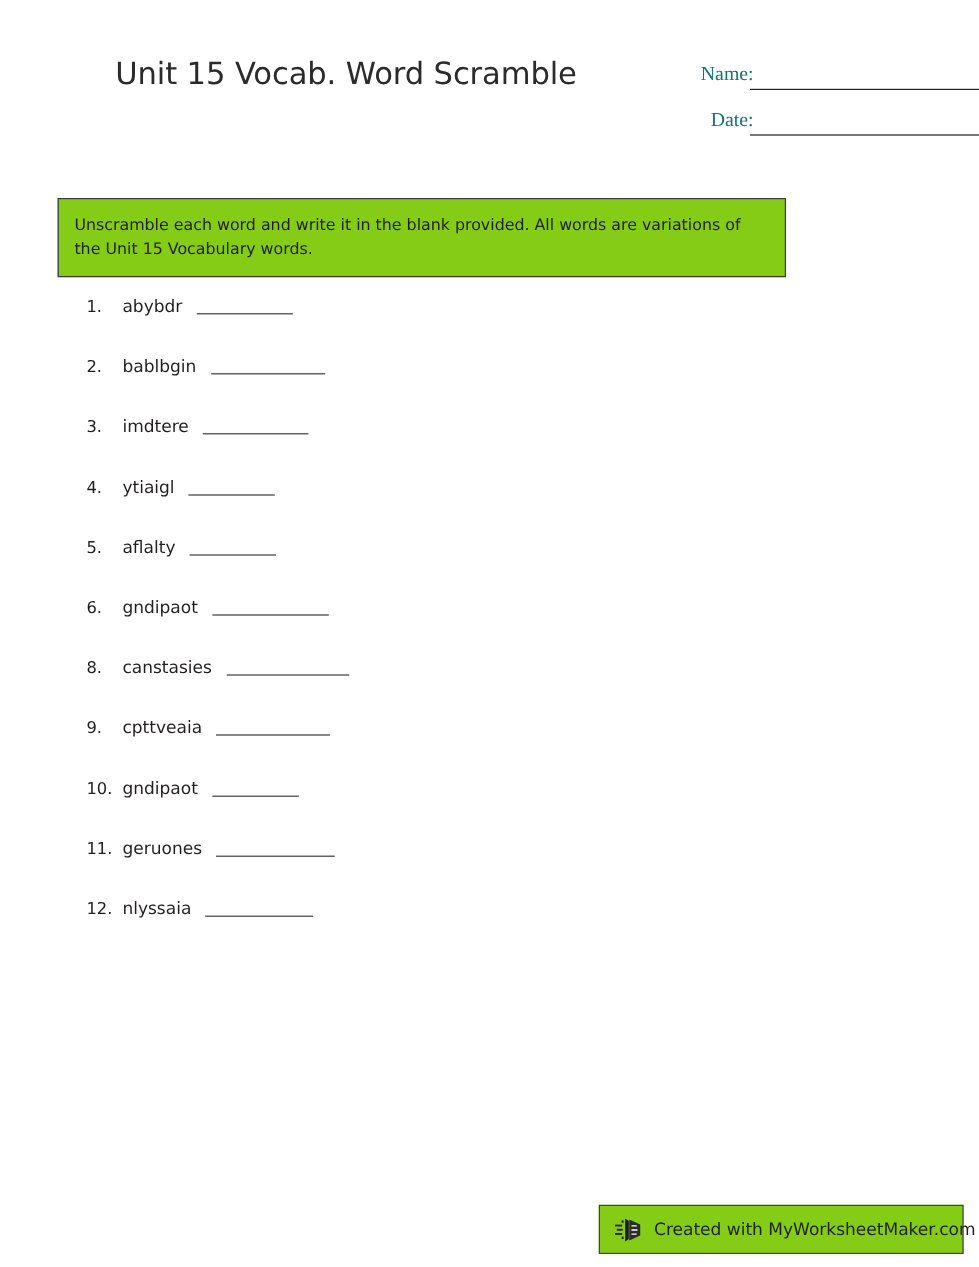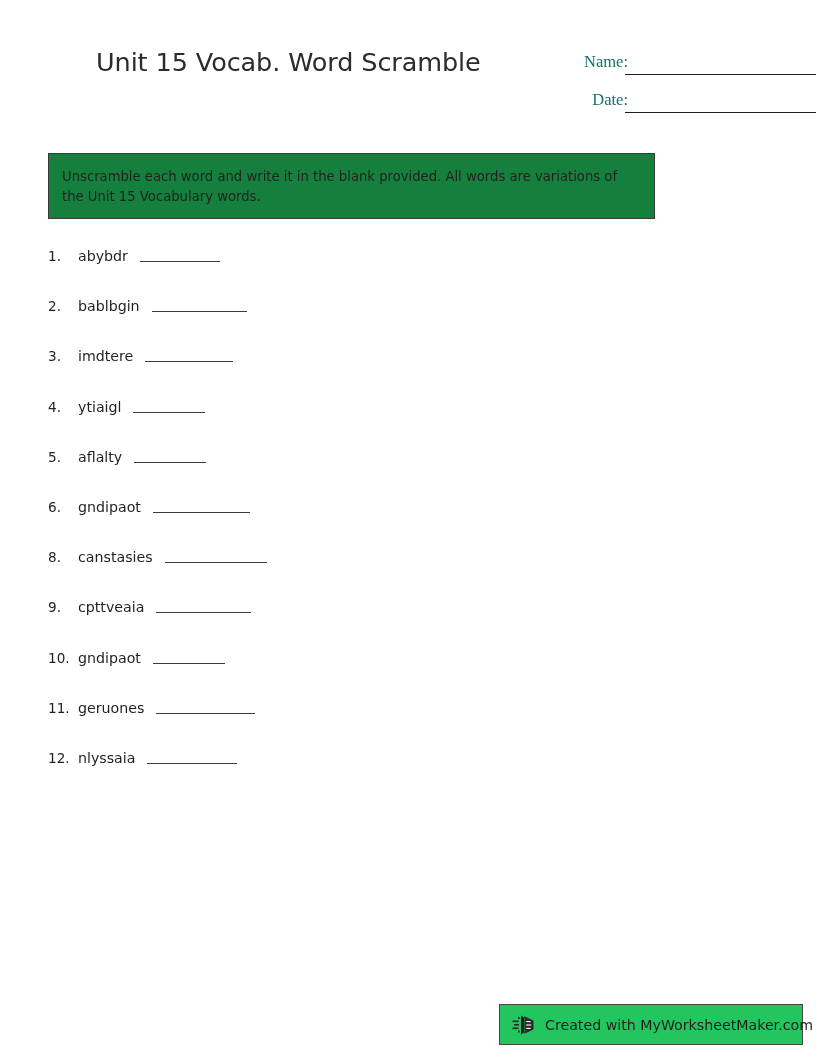--- a/index.html
+++ b/index.html
@@ -60,46 +60,47 @@
     left: 59px;
     top: 24px;
     width: 191px;
     border-bottom: 1.3px solid #231f20;
   }
 
   
   .instruction-box {
     position: absolute;
     left: 48px;
-    top: 153px;
+    top: 165px;
     width: 607px;
     min-height: 54px;
     box-sizing: border-box;
     border: 1.4px solid #3a3a3a;
-    background: #15803d;
+    background: #84cc16;
     padding: 13px 13px 12px 13px;
   }
   .instruction-text {
     font-family: "DejaVu Sans", sans-serif;
     font-size: 13.2px;
     line-height: 19.5px;
     color: #231f20;
   }
 
   
   .scramble-list {
     position: absolute;
     left: 48px;
     top: 248px;
     width: 700px;
   }
   .scramble-item {
     position: relative;
     height: 50.2px;
     white-space: nowrap;
+    margin-left: 24px;
   }
   .item-number {
     display: inline-block;
     width: 30px;
     font-size: 13.6px;
     color: #231f20;
     vertical-align: top;
   }
   .item-word {
     display: inline-block;
@@ -118,21 +119,21 @@
 
   
   .footer-badge {
     position: absolute;
     left: 499px;
     top: 1004px;
     width: 304px;
     height: 41px;
     box-sizing: border-box;
     border: 1.2px solid #444;
-    background: #22c55e;
+    background: #84cc16;
     display: flex;
     align-items: center;
     padding-left: 12px;
   }
   .footer-logo {
     width: 26px;
     height: 24px;
     flex: 0 0 auto;
     margin-right: 7px;
     display: block;

